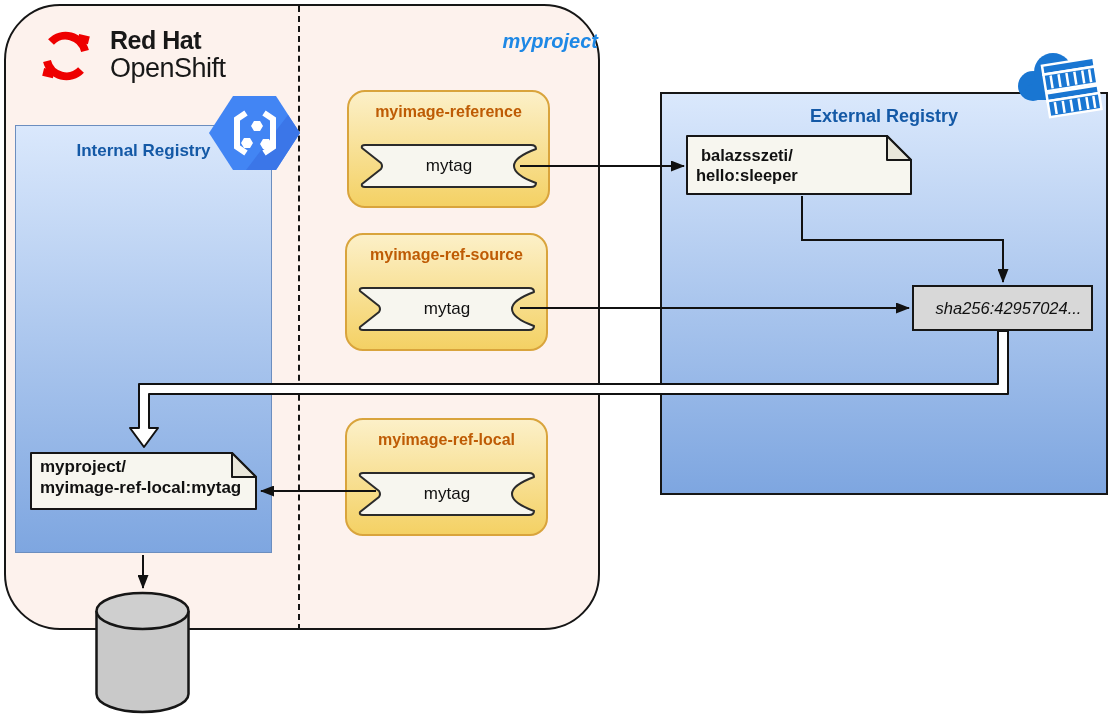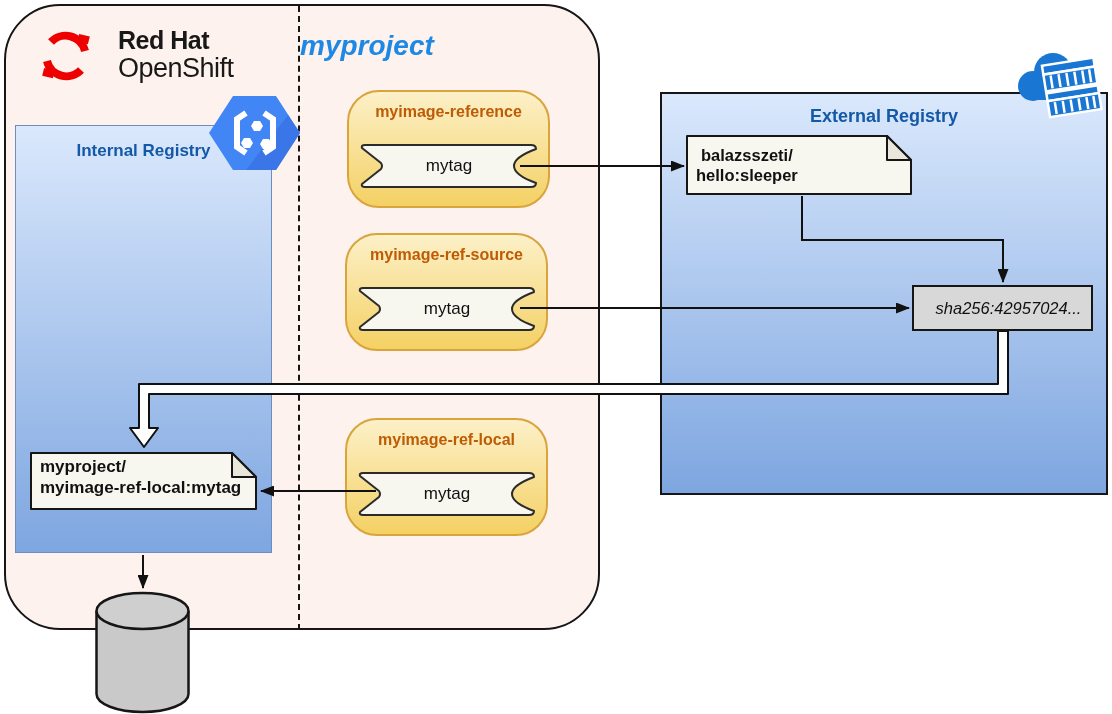--- a/index.html
+++ b/index.html
@@ -13,40 +13,40 @@
     background:#FDF2ED; border:2.5px solid #161616; border-radius:56px;
   }
   .divider {
     position:absolute; left:298px; top:6px; height:624px; width:0;
     border-left:2.5px dashed #161616;
   }
 
   
   .logo { position:absolute; left:40px; top:26px; display:flex; align-items:flex-start; }
   .logo svg { margin-top:4px; }
-  .logo-text { margin-left:26px; color:#181818; }
+  .logo-text { margin-left:18px; color:#181818; }
   .logo-brand { font-weight:700; font-size:25px; line-height:28px; letter-spacing:-0.5px; }
   .logo-product { font-weight:400; font-size:27px; line-height:29px; letter-spacing:-0.5px; }
 
   .project-label {
-    position:absolute; left:300px; top:30px; width:298px; text-align:left;
-    font-size:28px; font-weight:700; font-style:italic; color:#1E88E5;
+    position:absolute; left:300px; top:30px; width:298px; text-align:right;
+    font-size:20px; font-weight:700; font-style:italic; color:#1E88E5;
   }
 
   
   .panel { position:absolute; background:linear-gradient(#DAE8FC,#7EA6E0); }
   .panel-internal { left:15px; top:125px; width:257px; height:428px; border:1.5px solid #6C8EBF; }
   .panel-external { left:660px; top:92px; width:448px; height:403px; border:2px solid #161616; }
   .panel-title { text-align:center; font-weight:700; color:#1459A6; }
   .panel-internal .panel-title { padding-top:15px; font-size:17px; }
   .panel-external .panel-title { padding-top:12px; font-size:18px; }
 
   
   .stream {
-    position:absolute; width:203px; height:118px; border-radius:32px;
+    position:absolute; width:203px; height:118px; border-radius:18px;
     background:linear-gradient(#FCF0C8,#F4D164); border:2px solid #D9A43C;
   }
   .stream-1 { left:347px; top:90px; }
   .stream-2 { left:345px; top:233px; }
   .stream-3 { left:345px; top:418px; }
   .stream-name { text-align:center; margin-top:11px; font-weight:700; font-size:16px; color:#BE5B04; }
   .tag-shape { position:absolute; left:11px; top:51px; }
   .tag-label {
     position:absolute; left:11px; top:51px; width:178px; height:46px;
     line-height:46px; text-align:center; font-size:17px; color:#111;

